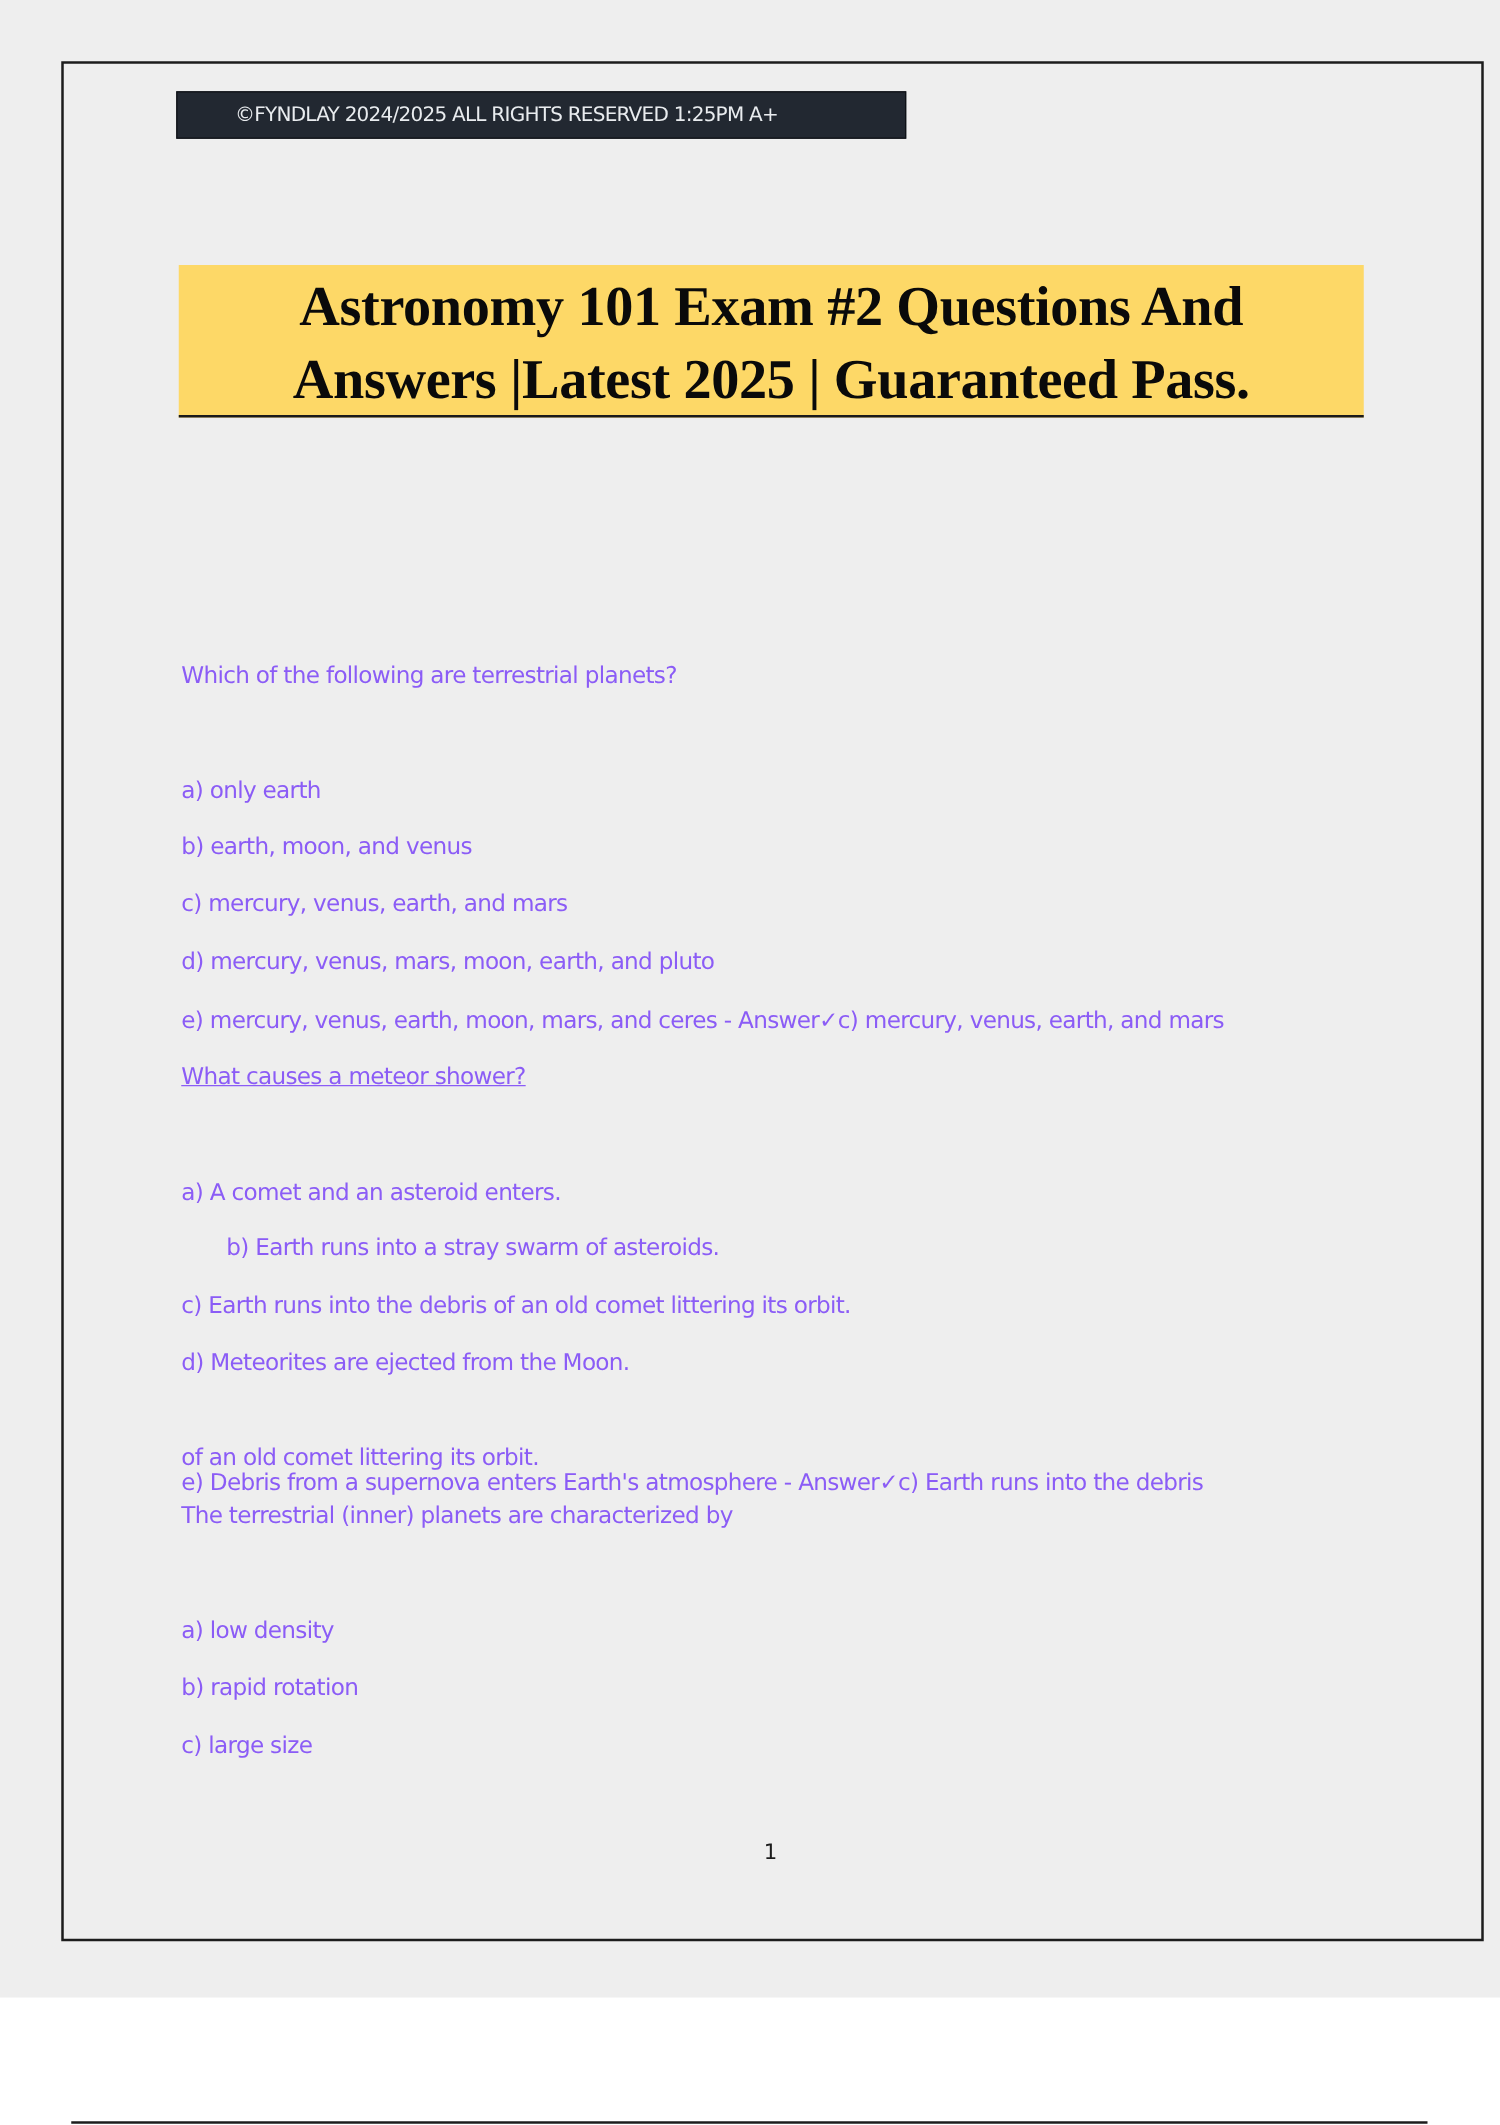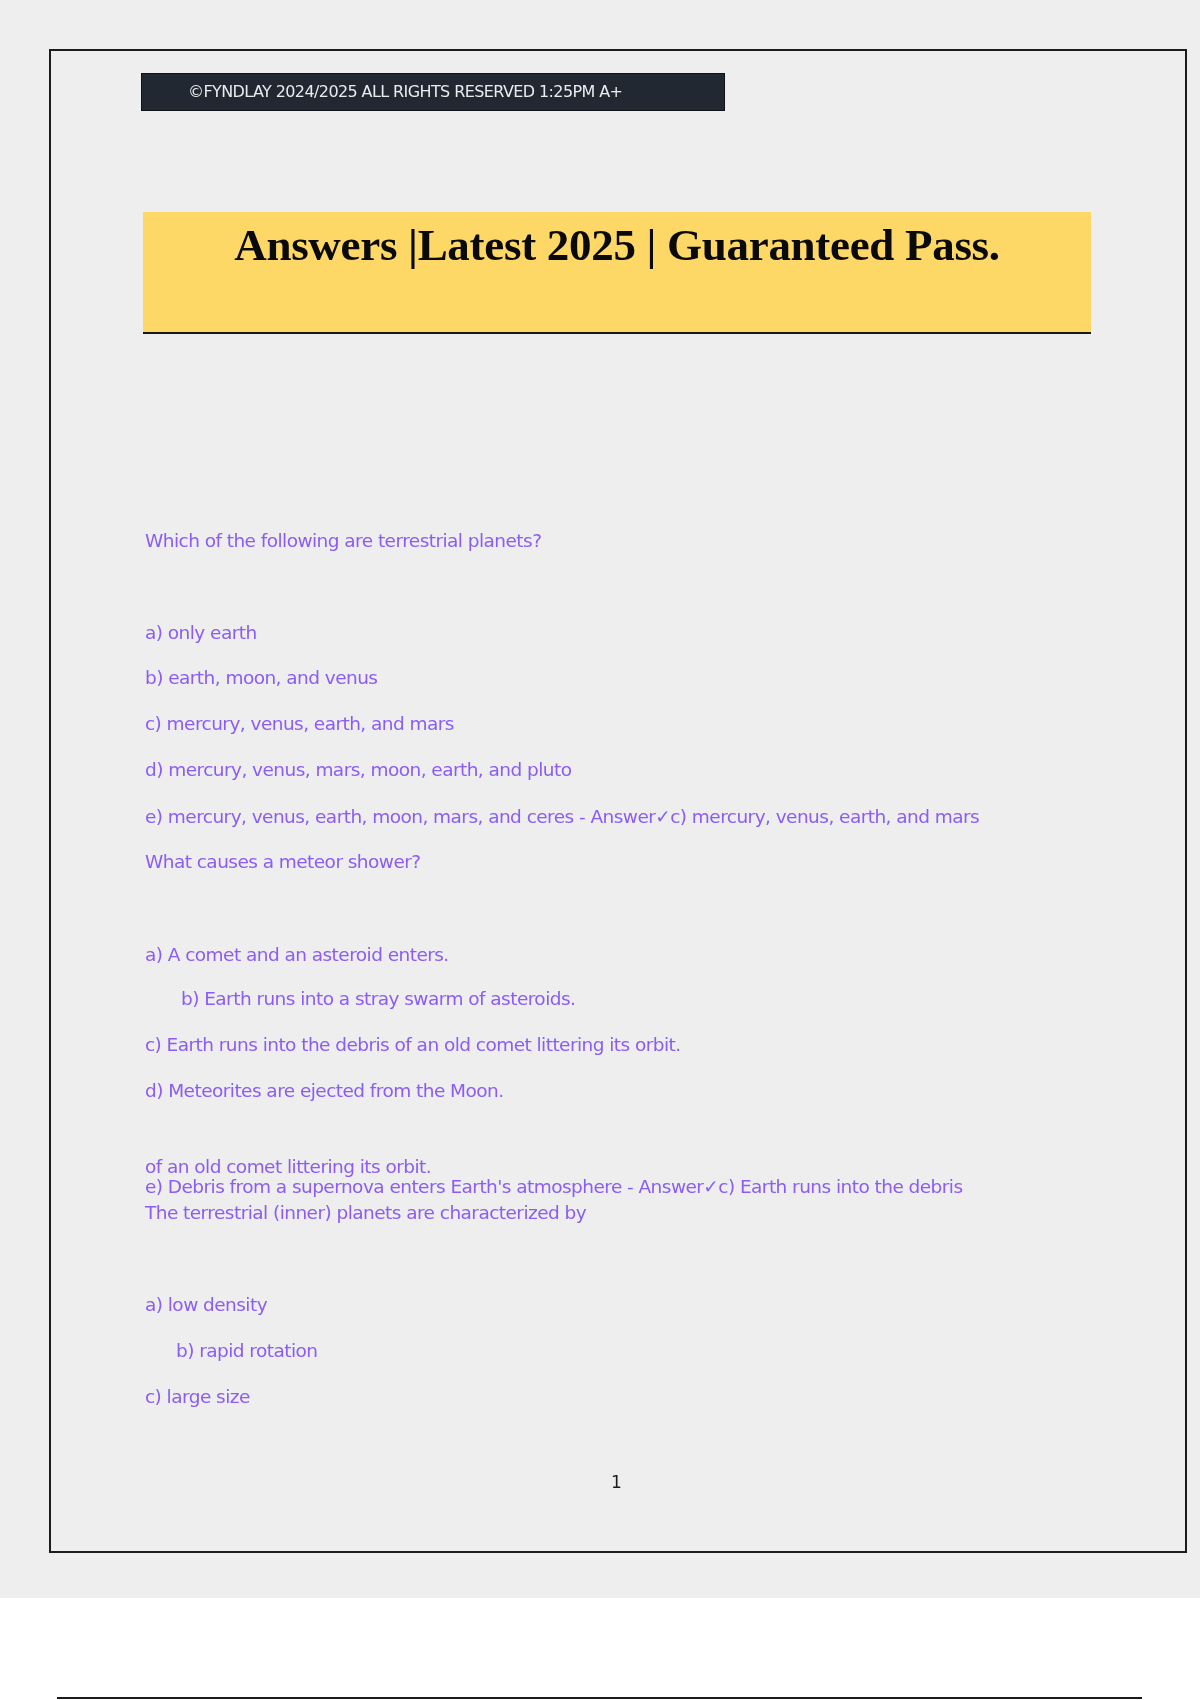--- a/index.html
+++ b/index.html
@@ -46,38 +46,39 @@
 </head>
 <body>
 
 <div class="viewer-bg"></div>
 
 <div class="page"></div>
 
 <div class="copyright-banner">©FYNDLAY 2024/2025 ALL RIGHTS RESERVED 1:25PM A+</div>
 
 <div class="title-box">
+  <span class="title-line">Astronomy 101 Exam #2 Questions And</span>
   <span class="title-line">Answers |Latest 2025 | Guaranteed Pass.</span>
 </div>
 
 <div class="text-line" style="top:529px;">Which of the following are terrestrial planets?</div>
 <div class="text-line" style="top:621px;">a) only earth</div>
 <div class="text-line" style="top:666px;">b) earth, moon, and venus</div>
 <div class="text-line" style="top:712px;">c) mercury, venus, earth, and mars</div>
 <div class="text-line" style="top:758px;">d) mercury, venus, mars, moon, earth, and pluto</div>
 <div class="text-line" style="top:805px;">e) mercury, venus, earth, moon, mars, and ceres - Answer✓c) mercury, venus, earth, and mars</div>
 
-<div class="text-line" style="top:850px;">What causes a meteor shower?</div>
+<div class="text-line" style="top:850px;text-decoration:underline;">What causes a meteor shower?</div>
 <div class="text-line" style="top:943px;">a) A comet and an asteroid enters.</div>
 <div class="text-line" style="top:987px;margin-left:36px;">b) Earth runs into a stray swarm of asteroids.</div>
 <div class="text-line" style="top:1033px;">c) Earth runs into the debris of an old comet littering its orbit.</div>
 <div class="text-line" style="top:1079px;">d) Meteorites are ejected from the Moon.</div>
 <div class="text-line" style="top:1127px;margin-top:48px;">e) Debris from a supernova enters Earth's atmosphere - Answer✓c) Earth runs into the debris</div>
 <div class="text-line" style="top:1155px;">of an old comet littering its orbit.</div>
 
 <div class="text-line" style="top:1201px;">The terrestrial (inner) planets are characterized by</div>
 <div class="text-line" style="top:1293px;">a) low density</div>
-<div class="text-line" style="top:1339px;margin-left:31px;">b) rapid rotation</div>
+<div class="text-line" style="top:1339px;">b) rapid rotation</div>
 <div class="text-line" style="top:1385px;">c) large size</div>
 
 <div class="page-number">1</div>
 
 <div class="bottom-rule"></div>
 
 </body></html>

